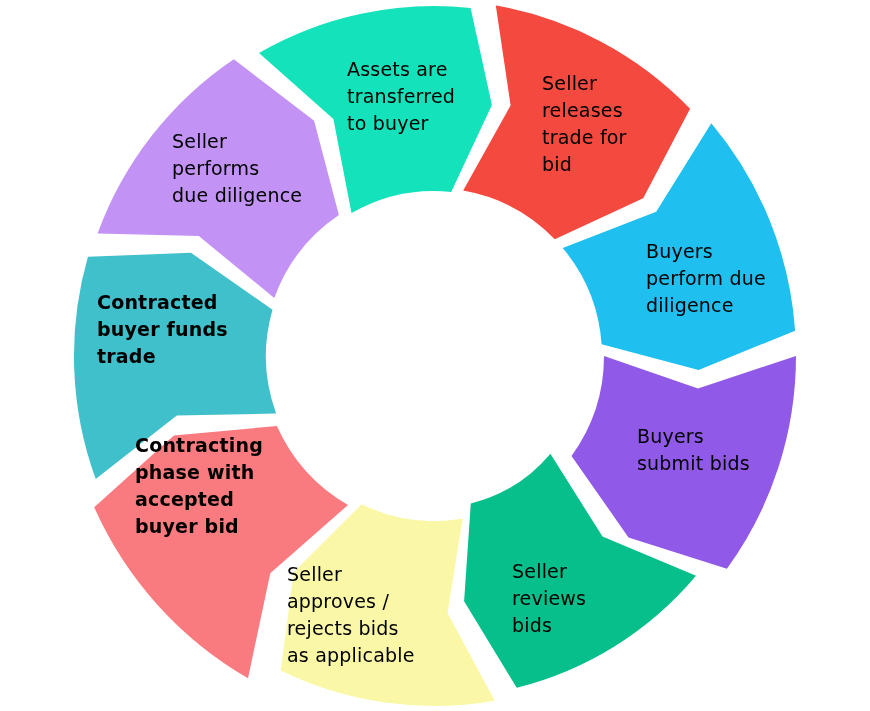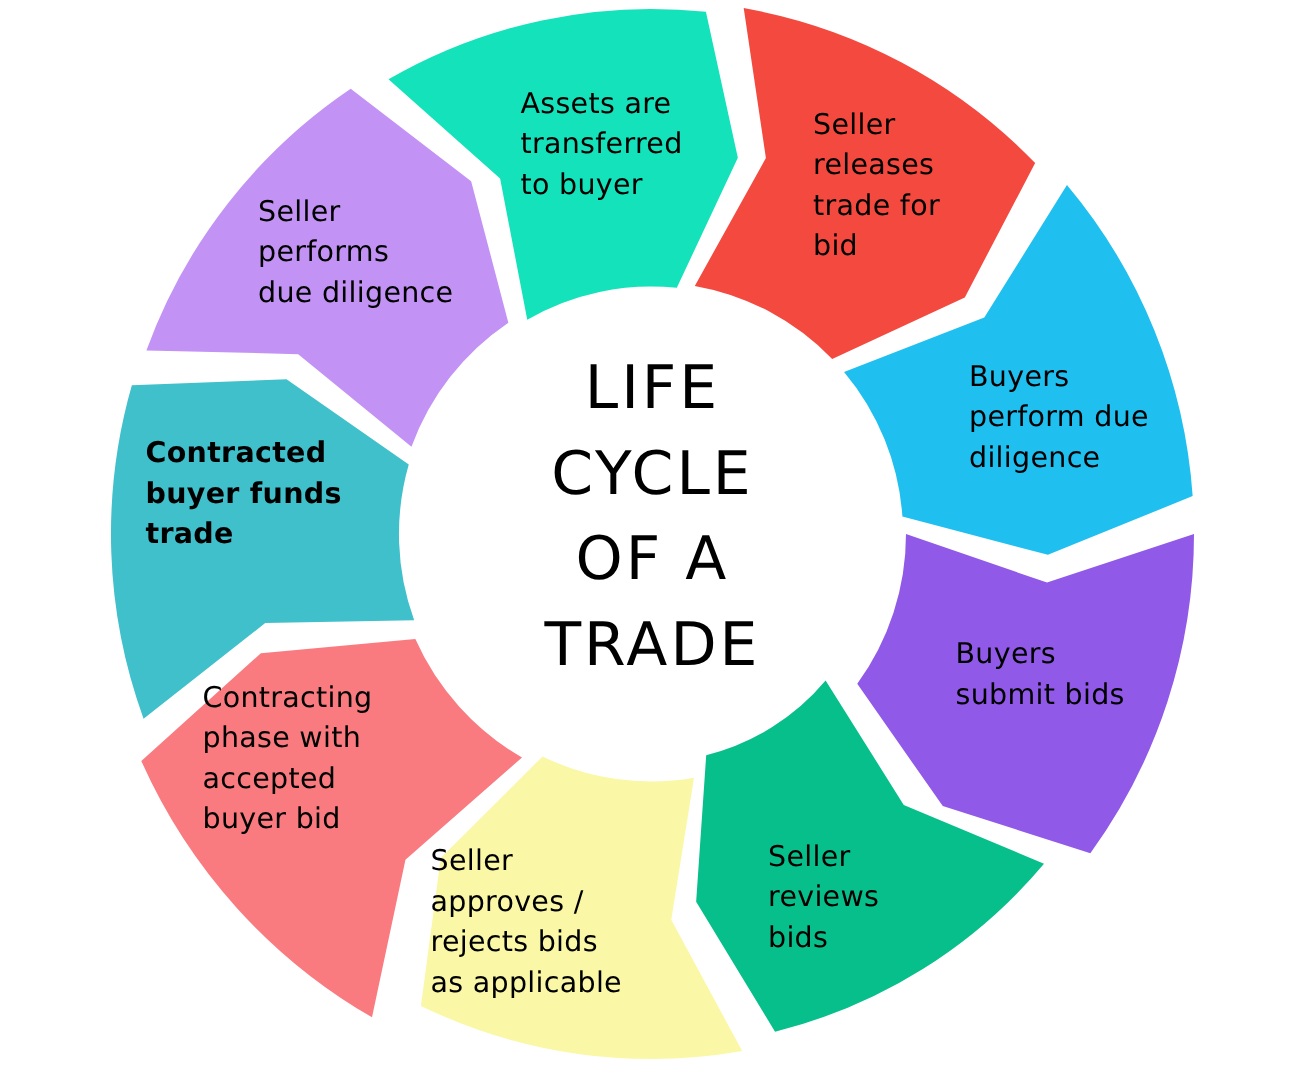--- a/index.html
+++ b/index.html
@@ -31,21 +31,21 @@
     line-height: 57px;
     letter-spacing: 2px;
     color: #000000;
   }
   .lbl-0 { left: 347px; top: 56px;  width: 150px; }
   .lbl-1 { left: 542px; top: 70px;  width: 120px; }
   .lbl-2 { left: 646px; top: 238px; width: 150px; }
   .lbl-3 { left: 637px; top: 423px; width: 150px; }
   .lbl-4 { left: 512px; top: 558px; width: 110px; }
   .lbl-5 { left: 287px; top: 561px; width: 160px; }
-  .lbl-6 { left: 135px; top: 452px; width: 140px; }
+  .lbl-6 { left: 135px; top: 432px; width: 140px; font-weight: bold; }
   .lbl-7 { left: 97px;  top: 289px; width: 150px; font-weight: bold; }
   .lbl-8 { left: 172px; top: 128px; width: 160px; }
 </style>
 </head>
 <body>
 
 <div id="canvas">
 
   <svg id="ring-svg" width="870" height="711" viewBox="0 0 870 711">
     <path fill="#14E2BA" d="M 259.0 52.9 A 350 350 0 0 1 470.6 7.9 L 491.9 105.1 L 451.2 191.9 A 165 165 0 0 0 351.5 213.1 L 333.4 119.0 Z"></path>
@@ -82,17 +82,13 @@
 phase with
 accepted
 buyer bid</div>
   <div class="seg-label lbl-7">Contracted
 buyer funds
 trade</div>
   <div class="seg-label lbl-8">Seller
 performs
 due diligence</div>
 
-  <div class="diagram-title">LIFE
-CYCLE
-OF A
-TRADE</div>
 </div>
 
 </body></html>

